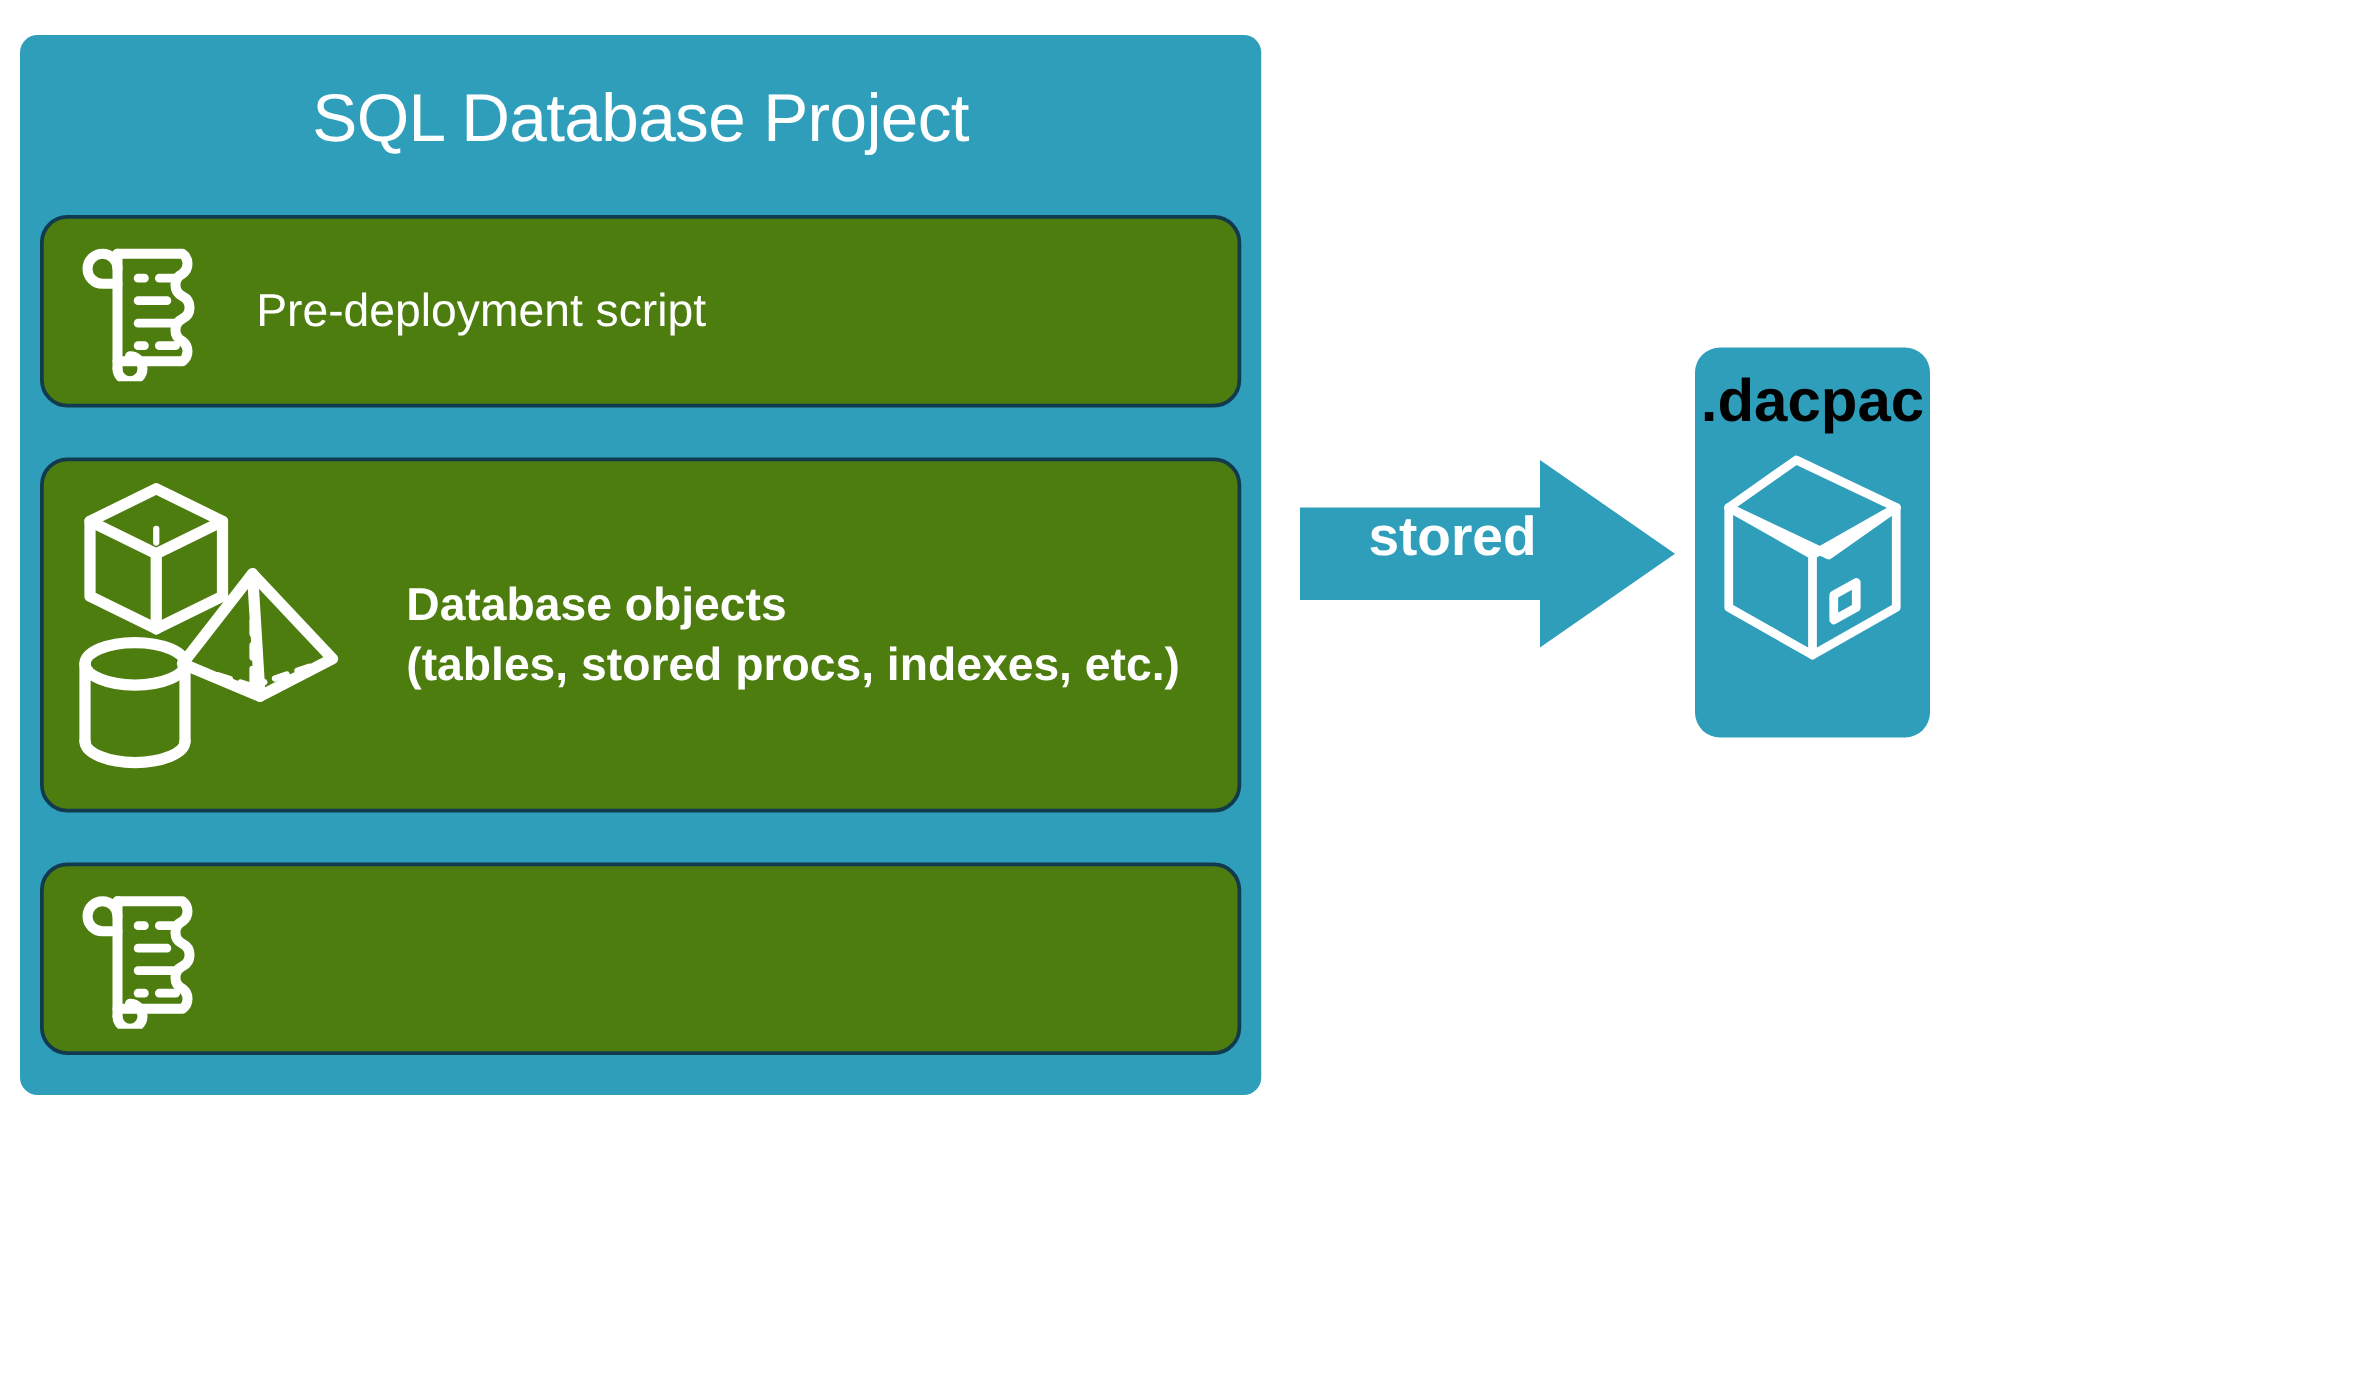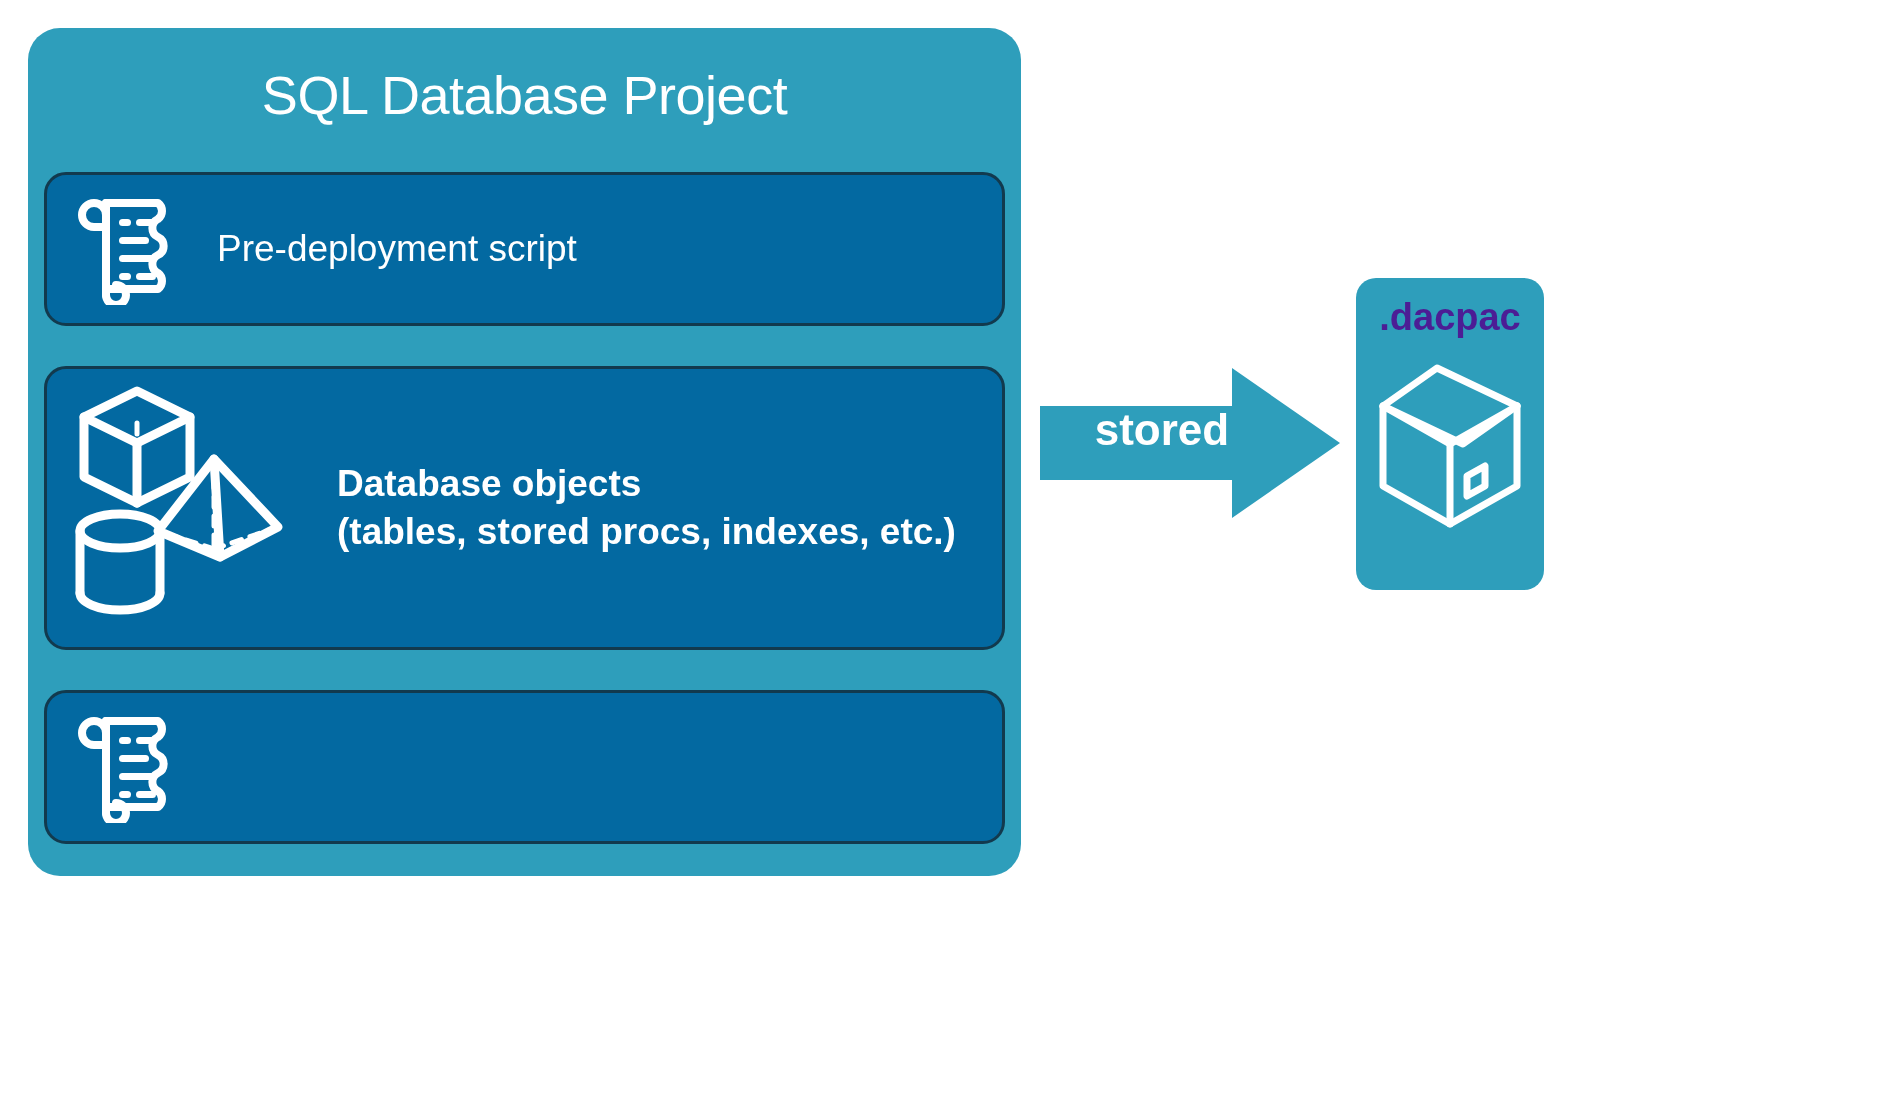--- a/index.html
+++ b/index.html
@@ -18,26 +18,26 @@
   #canvas {
     position: absolute;
     left: 0; top: 0;
     width: 1900px;
     height: 1100px;
   }
 
   
   .project-container {
     position: absolute;
-    left: 28px;
+    left: 16px;
     top: 28px;
     width: 993px;
     height: 848px;
     background: #2E9EBB;
-    border-radius: 32px;
+    border-radius: 14px;
     box-sizing: border-box;
   }
 
   .project-title {
     position: absolute;
     left: 0;
     top: 40px;
     width: 100%;
     text-align: center;
     color: #ffffff;
@@ -45,21 +45,21 @@
     font-weight: 400;
     letter-spacing: -0.5px;
     line-height: 1;
   }
 
   
   .inner-card {
     position: absolute;
     left: 16px;
     width: 961px;
-    background: #0369a1;
+    background: #4d7c0f;
     border: 3px solid #123A4E;
     border-radius: 22px;
     box-sizing: border-box;
     display: flex;
     align-items: center;
   }
 
   .card-pre  { top: 144px; height: 154px; }
   .card-objs { top: 338px; height: 284px; }
   .card-post { top: 662px; height: 154px; }
@@ -113,22 +113,22 @@
     background: #2E9EBB;
     border-radius: 20px;
     box-sizing: border-box;
   }
   .dacpac-title {
     position: absolute;
     left: 0;
     top: 20px;
     width: 100%;
     text-align: center;
-    color: #4c1d95;
-    font-size: 38px;
+    color: #000000;
+    font-size: 48px;
     font-weight: bold;
     line-height: 1;
   }
   .dacpac-icon {
     position: absolute;
     left: 50%;
     transform: translateX(-50%);
     top: 82px;
   }
 </style>

